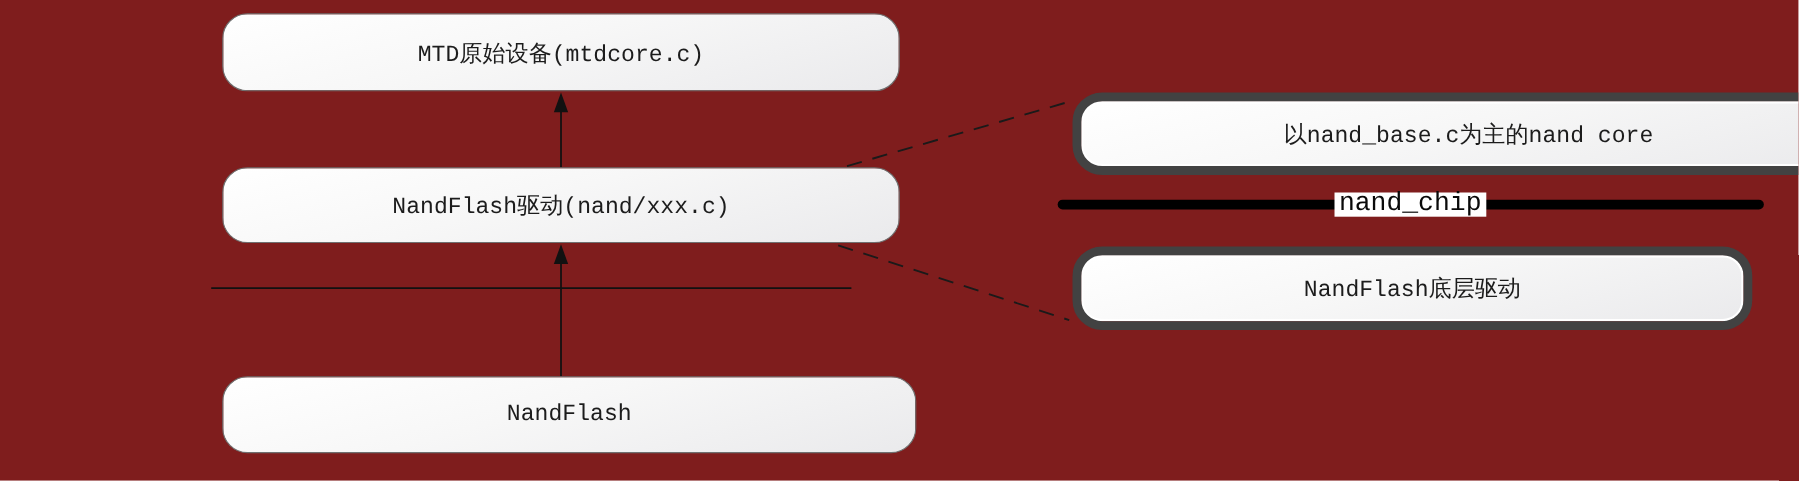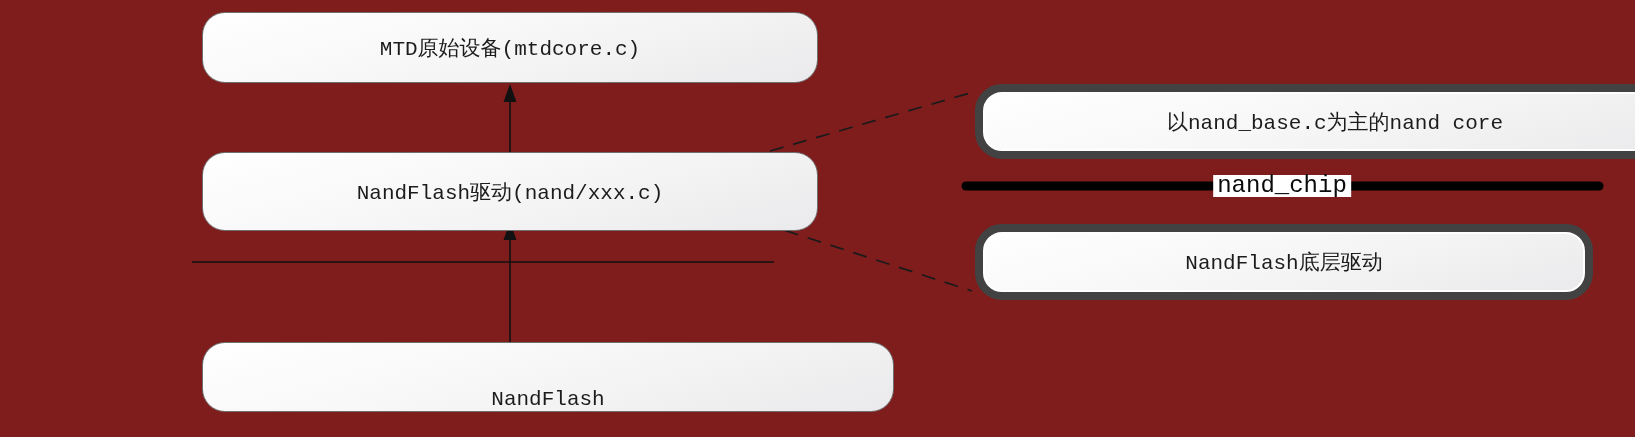--- a/index.html
+++ b/index.html
@@ -73,25 +73,25 @@
 
     <line x1="762" y1="223" x2="972" y2="291" stroke="#1a1a1a" stroke-width="1.7" stroke-dasharray="14 10"></line>
 
     <line x1="966" y1="186" x2="1599" y2="186" stroke="#000000" stroke-width="9" stroke-linecap="round"></line>
   </svg>
 
   <div class="node thin" style="left:202px; top:12px; width:616px; height:71px;">
     <span>MTD原始设备(mtdcore.c)</span>
   </div>
 
-  <div class="node thin" style="left:202px; top:152px; width:616px; height:79px;">
+  <div class="node thin" style="left:202px; top:152px; width:616px; height:69px;">
     <span>NandFlash驱动(nand/xxx.c)</span>
   </div>
 
-  <div class="node thin" style="left:202px; top:342px; width:692px; height:70px;align-items:flex-end;">
+  <div class="node thin" style="left:202px; top:342px; width:631px; height:70px;">
     <span>NandFlash</span>
   </div>
 
   <div class="node thick" style="left:975px; top:84px; width:720px; height:75px;">
     <span>以nand_base.c为主的nand core</span>
   </div>
 
   <div class="node thick" style="left:975px; top:224px; width:618px; height:76px;">
     <span>NandFlash底层驱动</span>
   </div>

